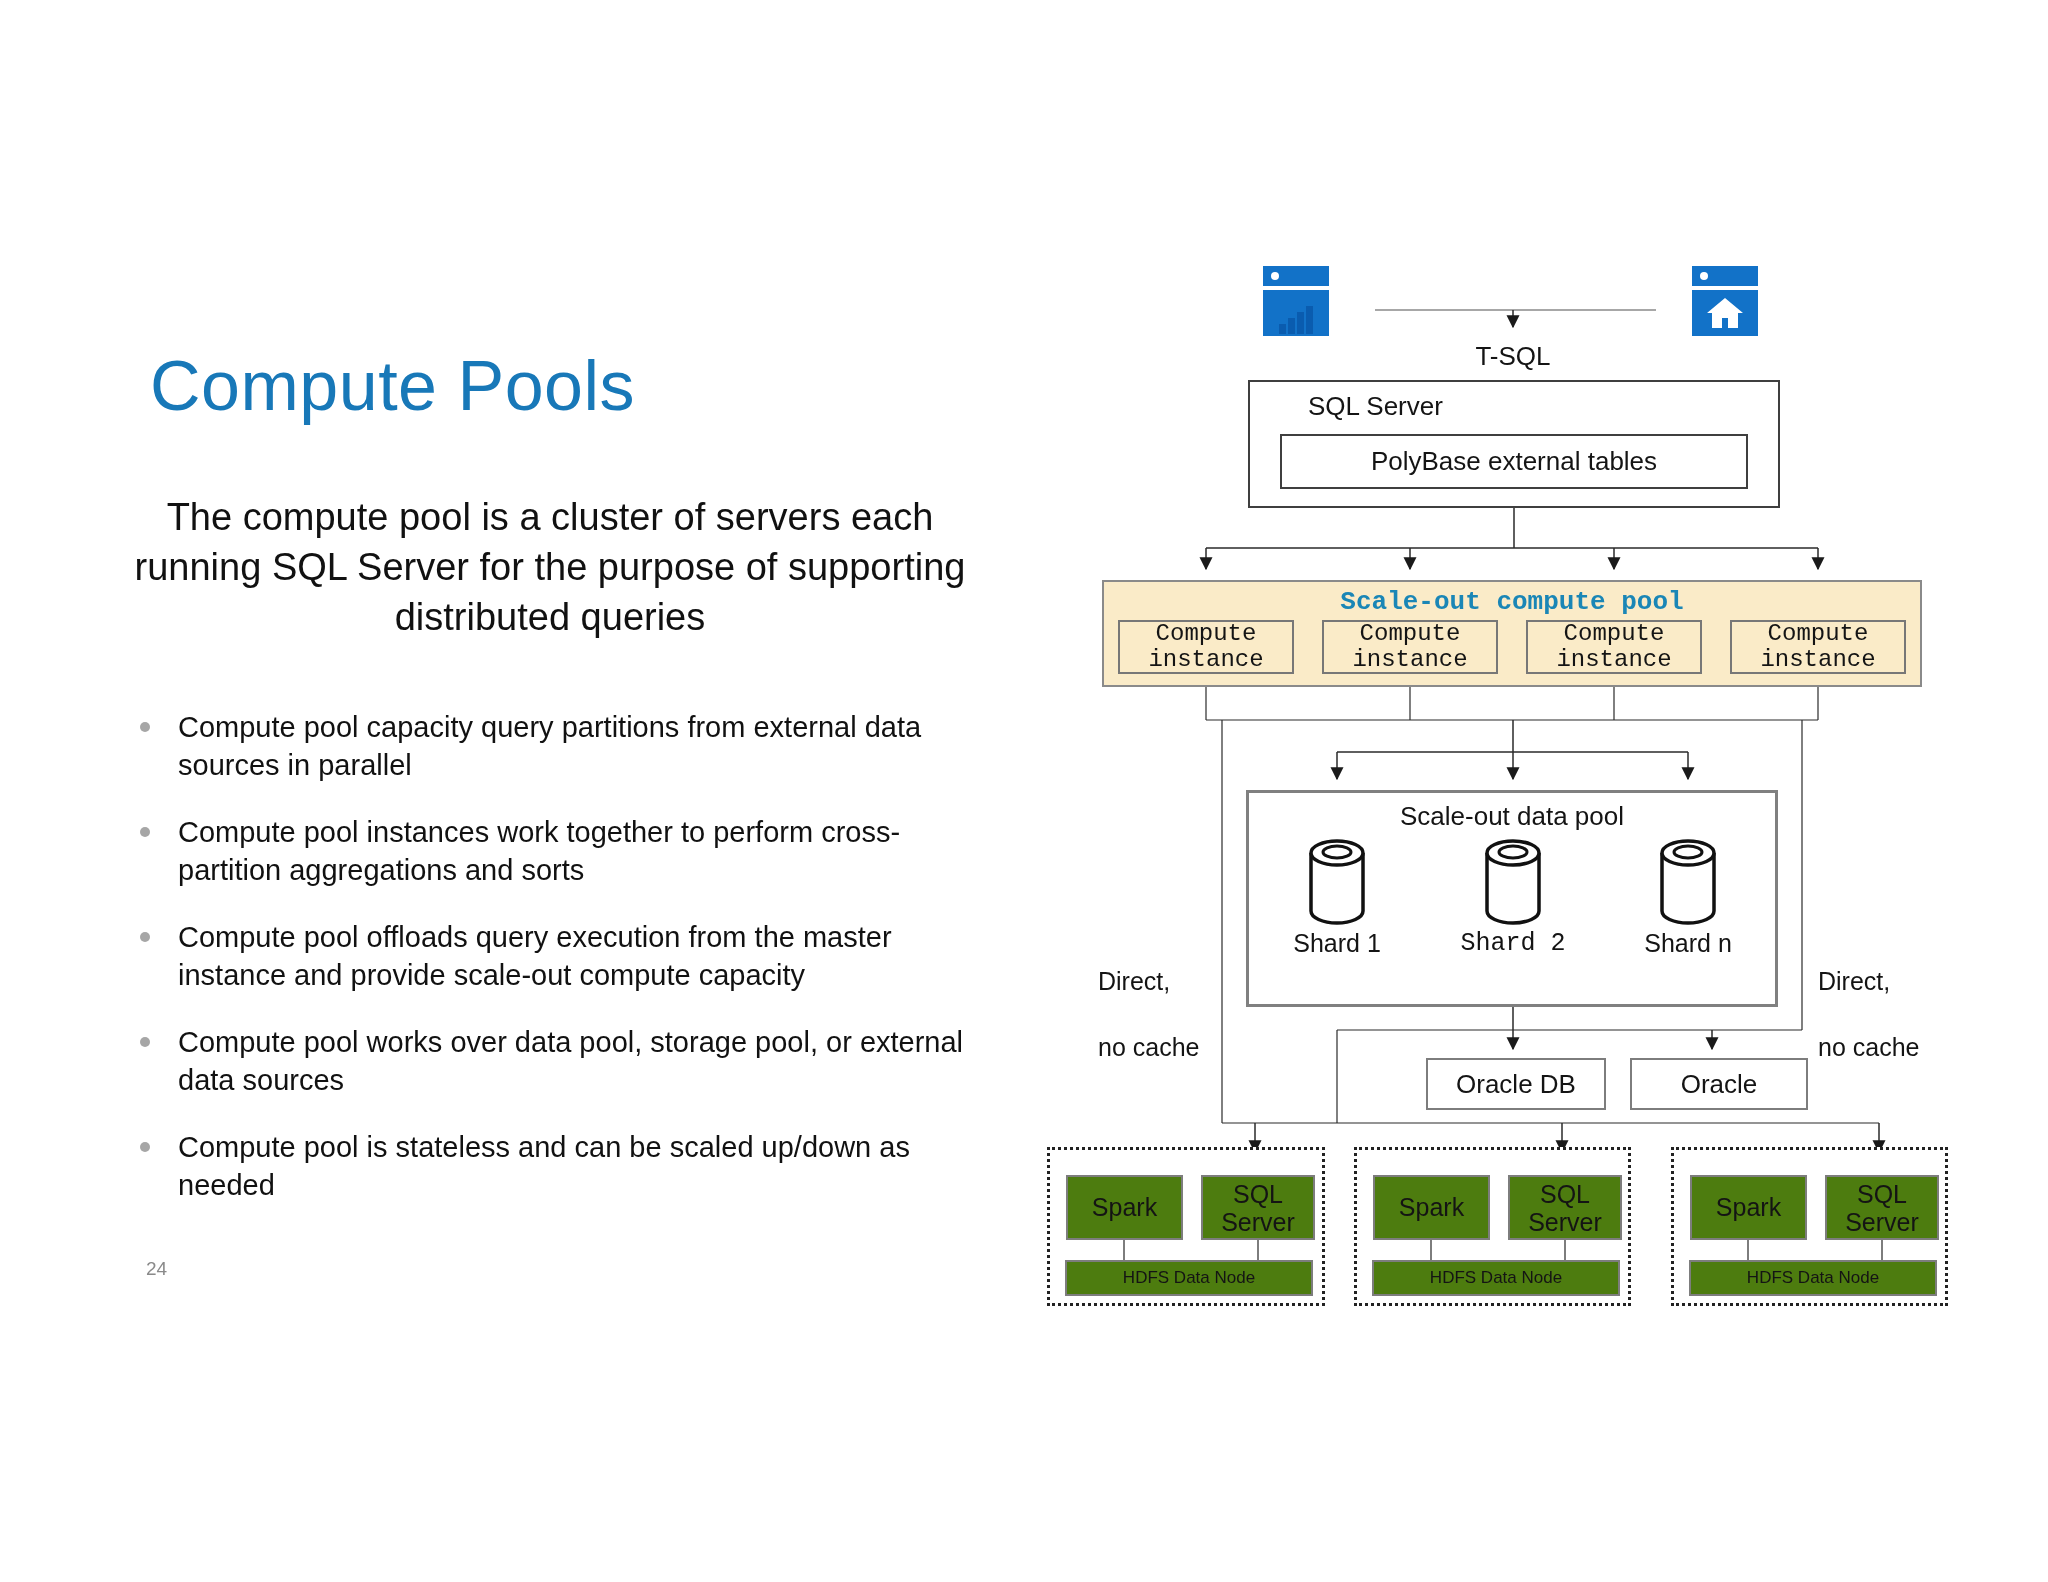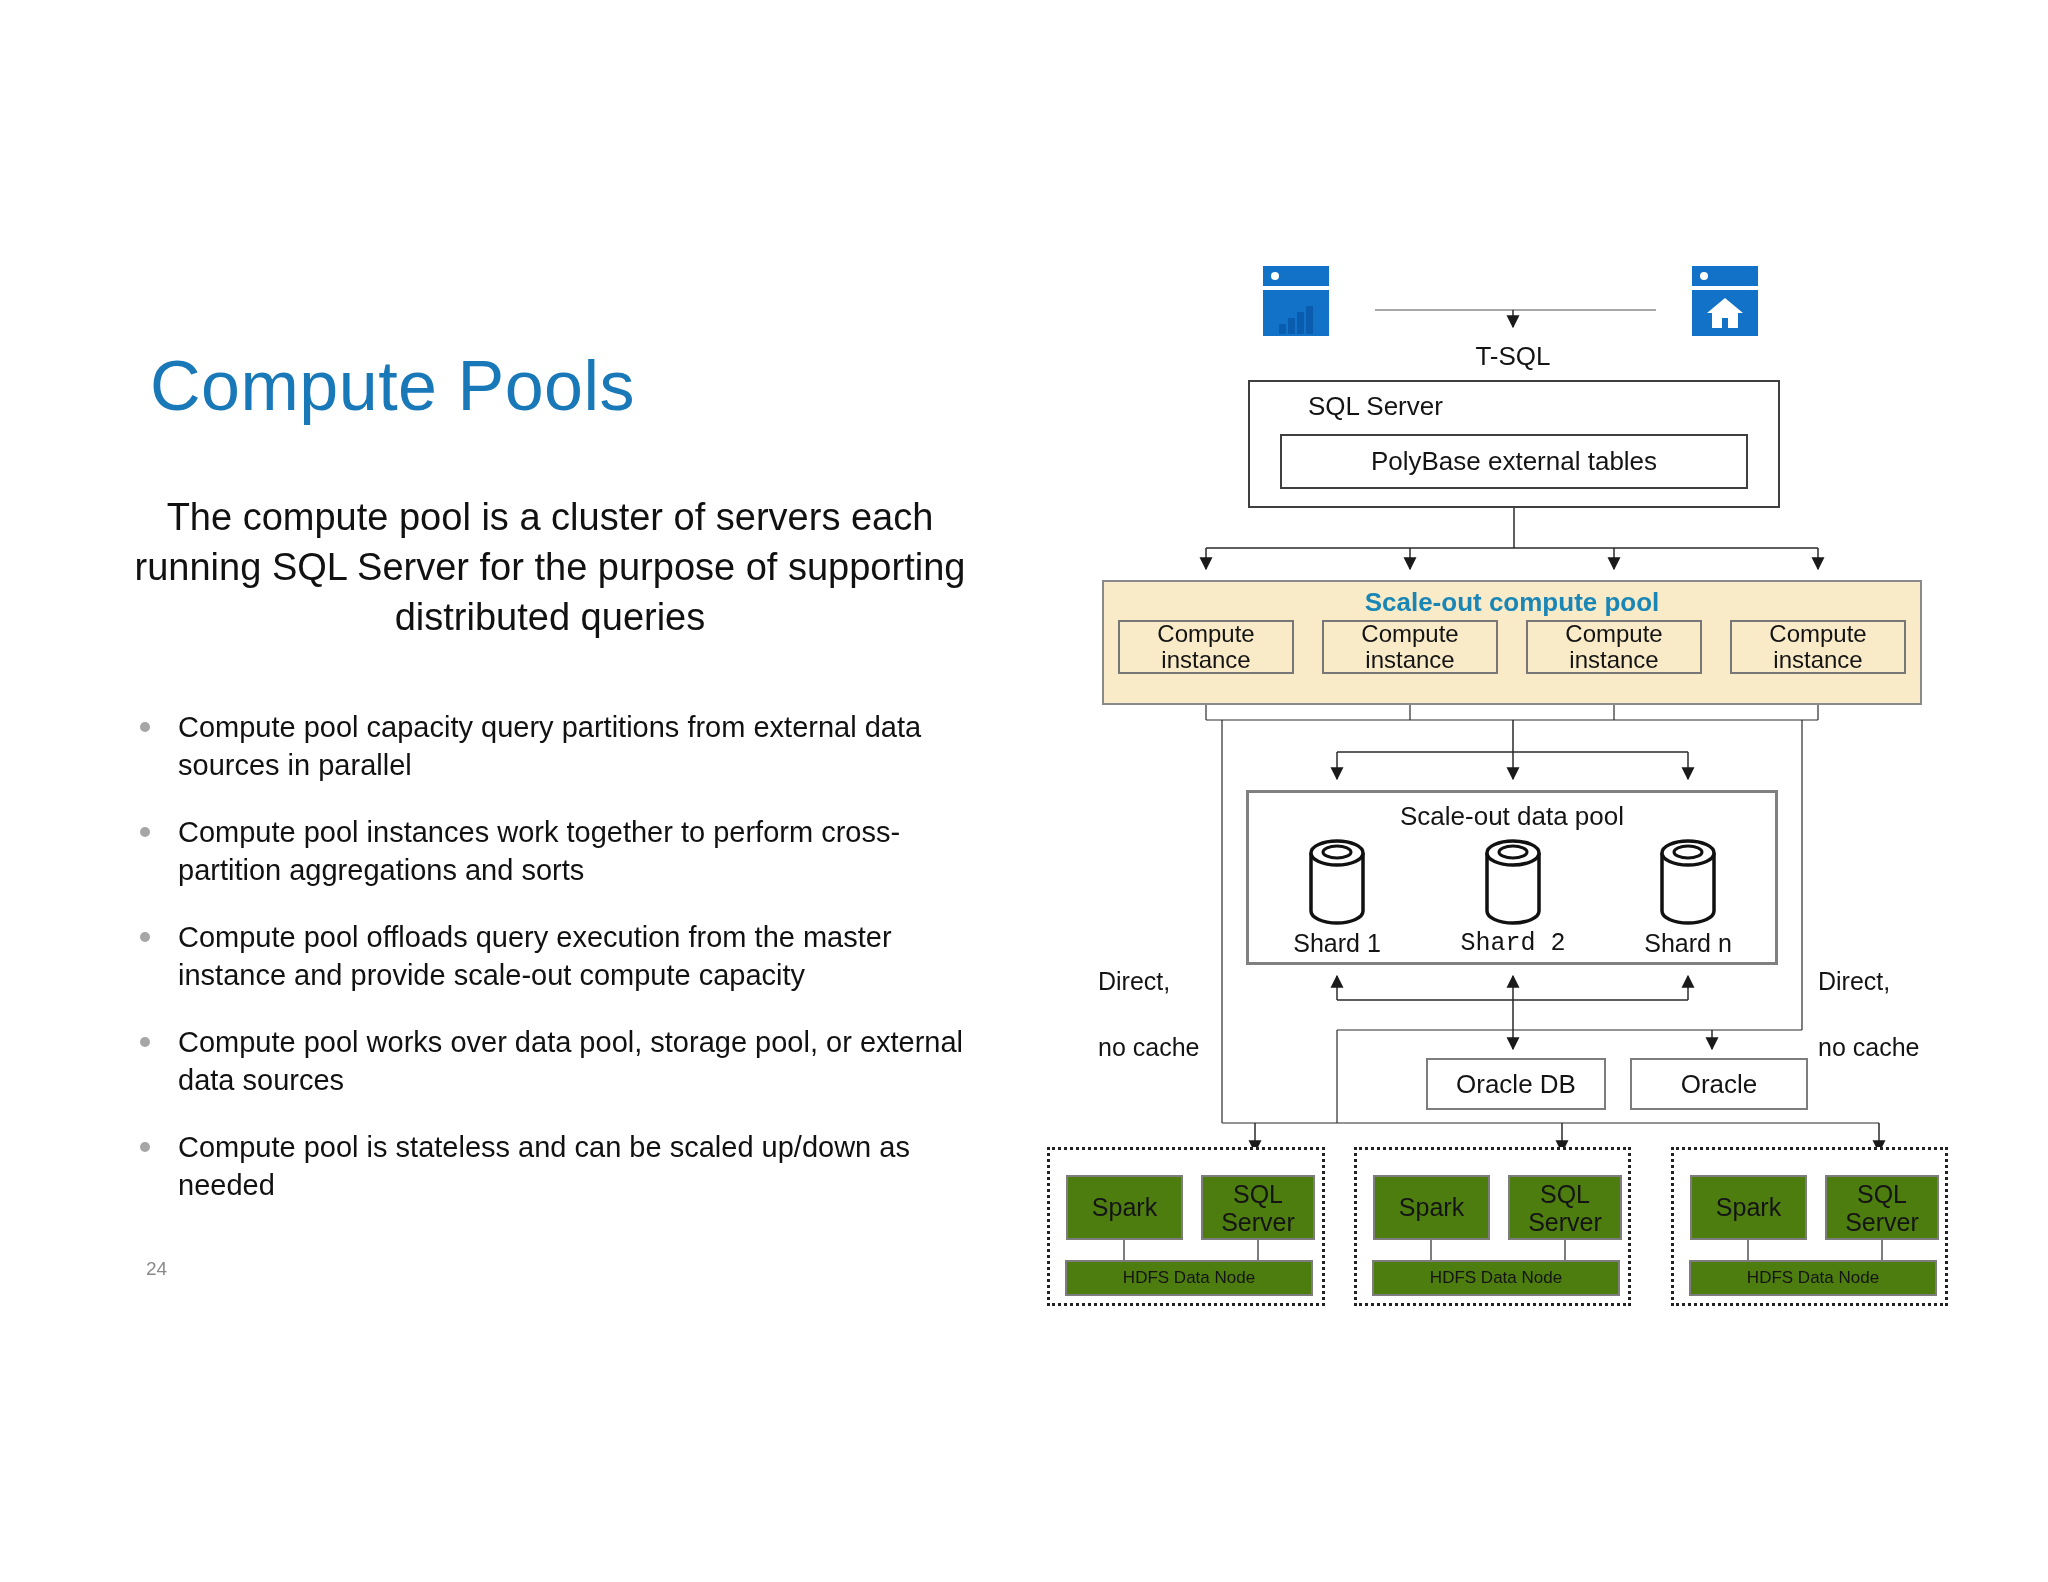--- a/index.html
+++ b/index.html
@@ -38,36 +38,36 @@
   }
   .dark{border-color:#3f3f3f;}
   .label{position:absolute;white-space:nowrap;}
 
   .sql-server-box{left:208px;top:125px;width:532px;height:128px;}
   .sql-server-label{left:268px;top:136px;font-size:26px;}
   .polybase-box{left:240px;top:179px;width:468px;height:55px;font-size:26px;}
   .tsql-label{left:393px;top:86px;width:160px;text-align:center;font-size:26px;}
 
   .compute-pool-box{
-    position:absolute;left:62px;top:325px;width:820px;height:125px;box-sizing:border-box;
-    background:#faebc8;border:2.5px solid #8a8a8a;
+    position:absolute;left:62px;top:325px;width:820px;height:107px;box-sizing:border-box;
+    background:#faebc8;border:2.5px solid #8a8a8a;font-family:Liberation Mono, monospace;
   }
   .compute-pool-title{
     position:absolute;left:0;top:5px;width:100%;text-align:center;
     font-size:26px;font-weight:bold;color:#1a86b6;
   }
   .compute-instance{
     position:absolute;top:38px;width:176px;height:54px;box-sizing:border-box;
     background:#faebc8;border:2px solid #777;display:flex;align-items:center;
     justify-content:center;text-align:center;font-size:24px;line-height:26px;
   }
   .ci-0{left:14px;} .ci-1{left:218px;} .ci-2{left:422px;} .ci-3{left:626px;}
 
   .data-pool-box{
-    position:absolute;left:206px;top:535px;width:532px;height:175px;box-sizing:border-box;
+    position:absolute;left:206px;top:535px;width:532px;height:217px;box-sizing:border-box;
     background:#fff;border:3px solid #808080;
   }
   .data-pool-title{position:absolute;left:0;top:8px;width:100%;text-align:center;font-size:26px;}
   .cylinder{position:absolute;top:46px;width:64px;height:90px;}
   .cyl-0{left:56px;} .cyl-1{left:232px;} .cyl-2{left:407px;}
   .shard-label{position:absolute;top:136px;width:140px;text-align:center;font-size:25px;}
   .sh-0{left:18px;} .sh-1{left:194px;font-family:Liberation Mono, monospace;} .sh-2{left:369px;}
 
   .direct-label{position:absolute;font-size:25px;white-space:nowrap;}
   .dl-l1{left:58px;top:712px;} .dl-l2{left:58px;top:778px;}

